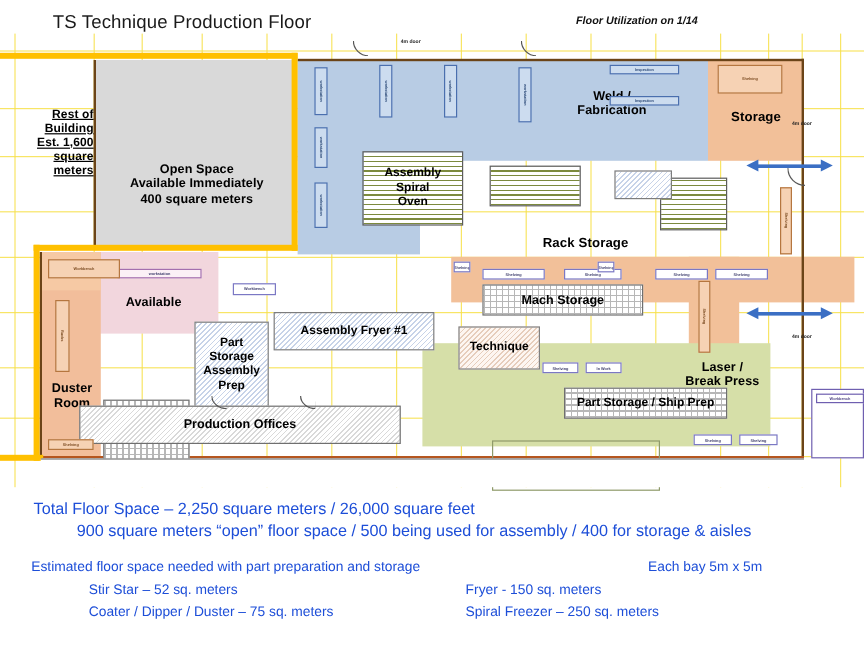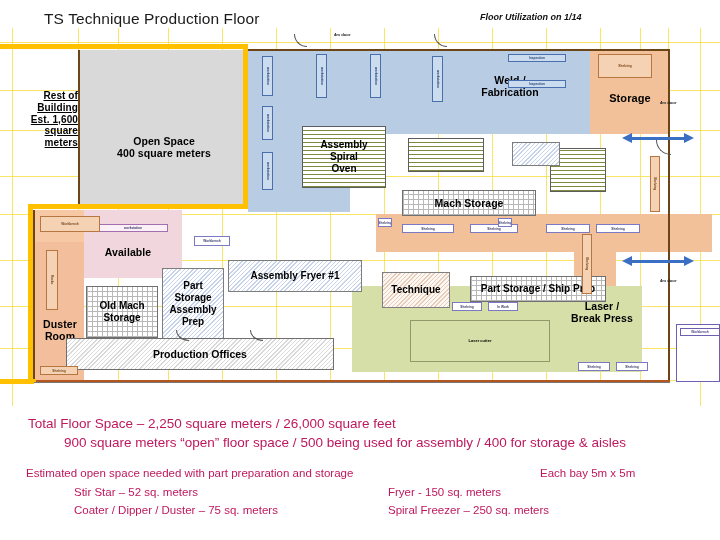--- a/index.html
+++ b/index.html
@@ -44,21 +44,21 @@
     background-color:#fbfcfe;border:1px solid #7d7d7d;
   }
   .hatch-horz{
     background-image:repeating-linear-gradient(0deg,#7c8a3e 0 1px,#ffffff 1px 4px);
     border:1px solid #5c5c5c;
   }
   .hatch-grid{
     background-image:
       repeating-linear-gradient(0deg,#b7b7b7 0 1px,transparent 1px 5px),
       repeating-linear-gradient(90deg,#b7b7b7 0 1px,transparent 1px 5px);
-    background-color:#ffffff;border:1px solid #6f6f6f;
+    background-color:#ffffff;border:1px solid #6f6f6f;margin-top:47px;
   }
   .hatch-dots{
     background-image:repeating-linear-gradient(135deg,#d9d9d9 0 1px,#ffffff 1px 3px);
     background-color:#fafafa;border:1px solid #6f6f6f;
   }
   .hatch-stir{
     background-image:repeating-linear-gradient(135deg,#e6cdbb 0 1px,#fdf6f1 1px 3px);
     background-color:#fdf4ee;border:1px solid #808080;
   }
 
@@ -85,21 +85,21 @@
       border-top:5.5px solid transparent;border-bottom:5.5px solid transparent;}
   .arrow .hl{left:0;border-right:10px solid #3b6fc4;}
   .arrow .hr{right:0;border-left:10px solid #3b6fc4;}
 
   .doorlbl{position:absolute;font-size:4.2px;font-weight:bold;color:#222;white-space:nowrap;}
   .swing{position:absolute;border:1px solid #555;border-radius:0 0 0 100%;
          border-top:none;border-right:none;}
 
   
   .footer{position:absolute;left:0;top:408px;width:720px;}
-  .f-line{position:absolute;white-space:nowrap;color:#be185d;}
+  .f-line{position:absolute;white-space:nowrap;color:#1d4ed8;}
   .f1{left:28px;top:8px;font-size:13.5px;}
   .f2{left:64px;top:27px;font-size:13.5px;}
   .f3{left:26px;top:59px;font-size:11.5px;}
   .f4{left:540px;top:59px;font-size:11.5px;}
   .f5{left:74px;top:78px;font-size:11.5px;}
   .f6{left:388px;top:78px;font-size:11.5px;}
   .f7{left:74px;top:96px;font-size:11.5px;}
   .f8{left:388px;top:96px;font-size:11.5px;}
 </style>
 </head>
@@ -171,20 +171,21 @@
     <div class="zlabel" style="left:16px;top:62px;width:62px;font-size:10px;text-align:right;text-decoration:underline;">
       <div>Rest of</div>
       <div>Building</div>
       <div>Est. 1,600</div>
       <div>square</div>
       <div>meters</div>
     </div>
 
     <div class="zlabel" style="left:88px;top:82px;width:152px;font-size:10.5px;margin-top:25px;">
       <div>Open Space</div>
+      <div>Available Immediately</div>
       <div>400 square meters</div>
     </div>
 
     <div class="zlabel" style="left:464px;top:46px;width:92px;font-size:10.5px;">
       <div>Weld /</div>
       <div>Fabrication</div>
     </div>
 
     <div class="zlabel" style="left:590px;top:64px;width:80px;font-size:11px;">Storage</div>
 
@@ -289,21 +290,21 @@
     <div class="box" style="left:676px;top:296px;width:44px;height:58px;border:1px solid #6f5fb0;background:#ffffff;font-size:4px;align-items:flex-start;justify-content:flex-start;">
     </div>
     <div class="micro" style="left:680px;top:300px;width:40px;height:8px;border-color:#6f5fb0;color:#4a3f80;">Workbench</div>
 
     <div class="zone" style="left:34px;top:354px;width:636px;height:24px;background:#ffffff;border-top:1px solid #777;"></div>
   </div>
 
   <div class="footer">
     <div class="f-line f1">Total Floor Space – 2,250 square meters / 26,000 square feet</div>
     <div class="f-line f2">900 square meters “open” floor space / 500 being used for assembly / 400 for storage &amp; aisles</div>
-    <div class="f-line f3">Estimated open space needed with part preparation and storage</div>
+    <div class="f-line f3">Estimated floor space needed with part preparation and storage</div>
     <div class="f-line f4">Each bay 5m x 5m</div>
     <div class="f-line f5">Stir Star – 52 sq. meters</div>
     <div class="f-line f6">Fryer - 150 sq. meters</div>
     <div class="f-line f7">Coater / Dipper / Duster – 75 sq. meters</div>
     <div class="f-line f8">Spiral Freezer – 250 sq. meters</div>
   </div>
 
 </div>
 
 </body></html>

